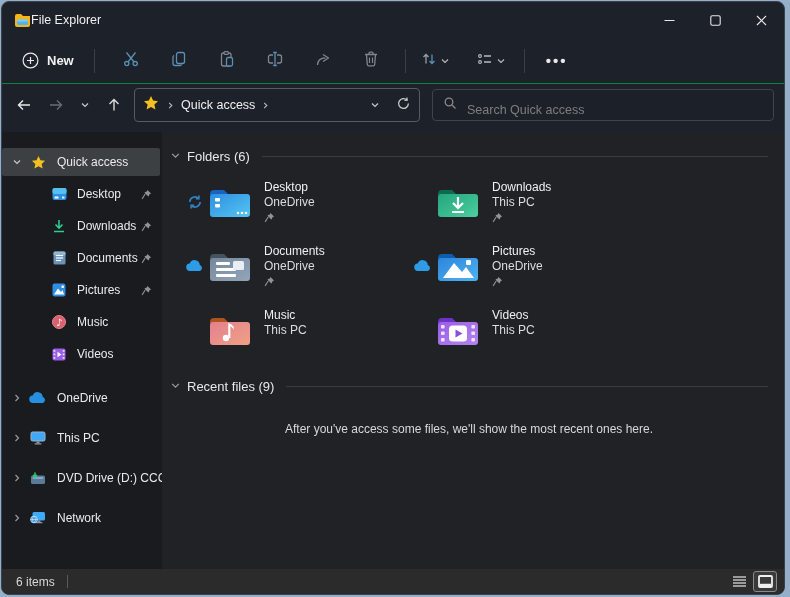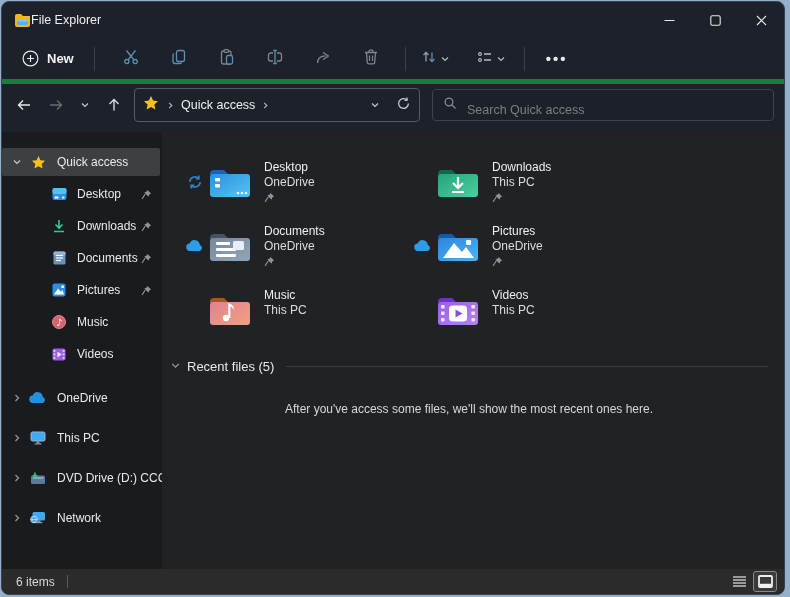--- a/index.html
+++ b/index.html
@@ -13,21 +13,21 @@
   }
 
   
   .titlebar { height:36px; display:flex; align-items:center; flex:0 0 auto; }
   .titlebar .app-ico { margin-left:12px; display:flex; }
   .titlebar .title { color:#f0f0f0; font-size:12.5px; }
   .win-controls { margin-left:auto; display:flex; height:100%; }
   .win-btn { width:46px; height:100%; display:flex; align-items:center; justify-content:center; }
 
   
-  .toolbar { height:46px; display:flex; align-items:center; padding:0 8px; flex:0 0 auto; border-bottom:5px solid #15803d; }
+  .toolbar { height:46px; display:flex; align-items:center; padding:0 8px; flex:0 0 auto; border-bottom:1px solid #15803d; }
   .tb-new { display:flex; align-items:center; gap:8px; padding:6px 12px; border-radius:4px; color:#f2f2f2; font-size:13px; font-weight:bold; }
   .tb-sep { width:1px; height:24px; background:#3a4048; margin:0 8px; }
   .tb-btn { width:40px; height:34px; display:flex; align-items:center; justify-content:center; border-radius:4px; }
   .tb-group { display:flex; align-items:center; gap:2px; padding:0 6px; }
   .dots { color:#e8e8e8; font-size:15px; letter-spacing:2px; font-weight:bold; }
 
   
   .navrow { height:48px; display:flex; align-items:center; padding:0 10px 6px 6px; flex:0 0 auto; }
   .nav-btn { width:32px; height:32px; display:flex; align-items:center; justify-content:center; border-radius:4px; }
   .addressbar {
@@ -456,20 +456,29 @@
             <path d="M0.6 8.5 H7.4 M4 5.1 a5 5 0 0 1 0 6.8 M4 5.1 a5 5 0 0 0 0 6.8" fill="none" stroke="#cfe6f8" stroke-width="0.7"></path>
           </svg>
         </span>
         <span class="lbl">Network</span>
       </div>
 
     </div>
 
     <div class="main">
 
+      <div class="sect-head">
+        <span>
+          <svg width="11" height="11" viewBox="0 0 10 10">
+              <polyline points="2,3.5 5,6.5 8,3.5" fill="none" stroke="#9a9a9a" stroke-width="1.2"></polyline>
+            </svg>
+        </span>
+        <span class="sect-title">Folders (6)</span>
+        <span class="rule"></span>
+      </div>
 
       <div class="tiles">
 
         <div class="tile">
           <span class="tile-overlay">
             <svg width="16" height="16" viewBox="0 0 16 16">
               <path d="M2.8 8 a5.2 5.2 0 0 1 9-3.4" fill="none" stroke="#2e82c6" stroke-width="1.6"></path>
               <polyline points="11.9,1.6 11.9,4.8 8.8,4.8" fill="none" stroke="#2e82c6" stroke-width="1.6"></polyline>
               <path d="M13.2 8 a5.2 5.2 0 0 1-9 3.4" fill="none" stroke="#2e82c6" stroke-width="1.6"></path>
               <polyline points="4.1,14.4 4.1,11.2 7.2,11.2" fill="none" stroke="#2e82c6" stroke-width="1.6"></polyline>
@@ -654,21 +663,21 @@
         </div>
 
       </div>
 
       <div class="sect-head recent-head">
         <span>
           <svg width="11" height="11" viewBox="0 0 10 10">
               <polyline points="2,3.5 5,6.5 8,3.5" fill="none" stroke="#9a9a9a" stroke-width="1.2"></polyline>
             </svg>
         </span>
-        <span class="sect-title">Recent files (5)</span>
+        <span class="sect-title">Recent files (9)</span>
         <span class="rule"></span>
       </div>
 
       <div class="empty-msg">After you've access some files, we'll show the most recent ones here.</div>
 
     </div>
   </div>
 
   <div class="statusbar">
     <span class="count">6 items</span>

